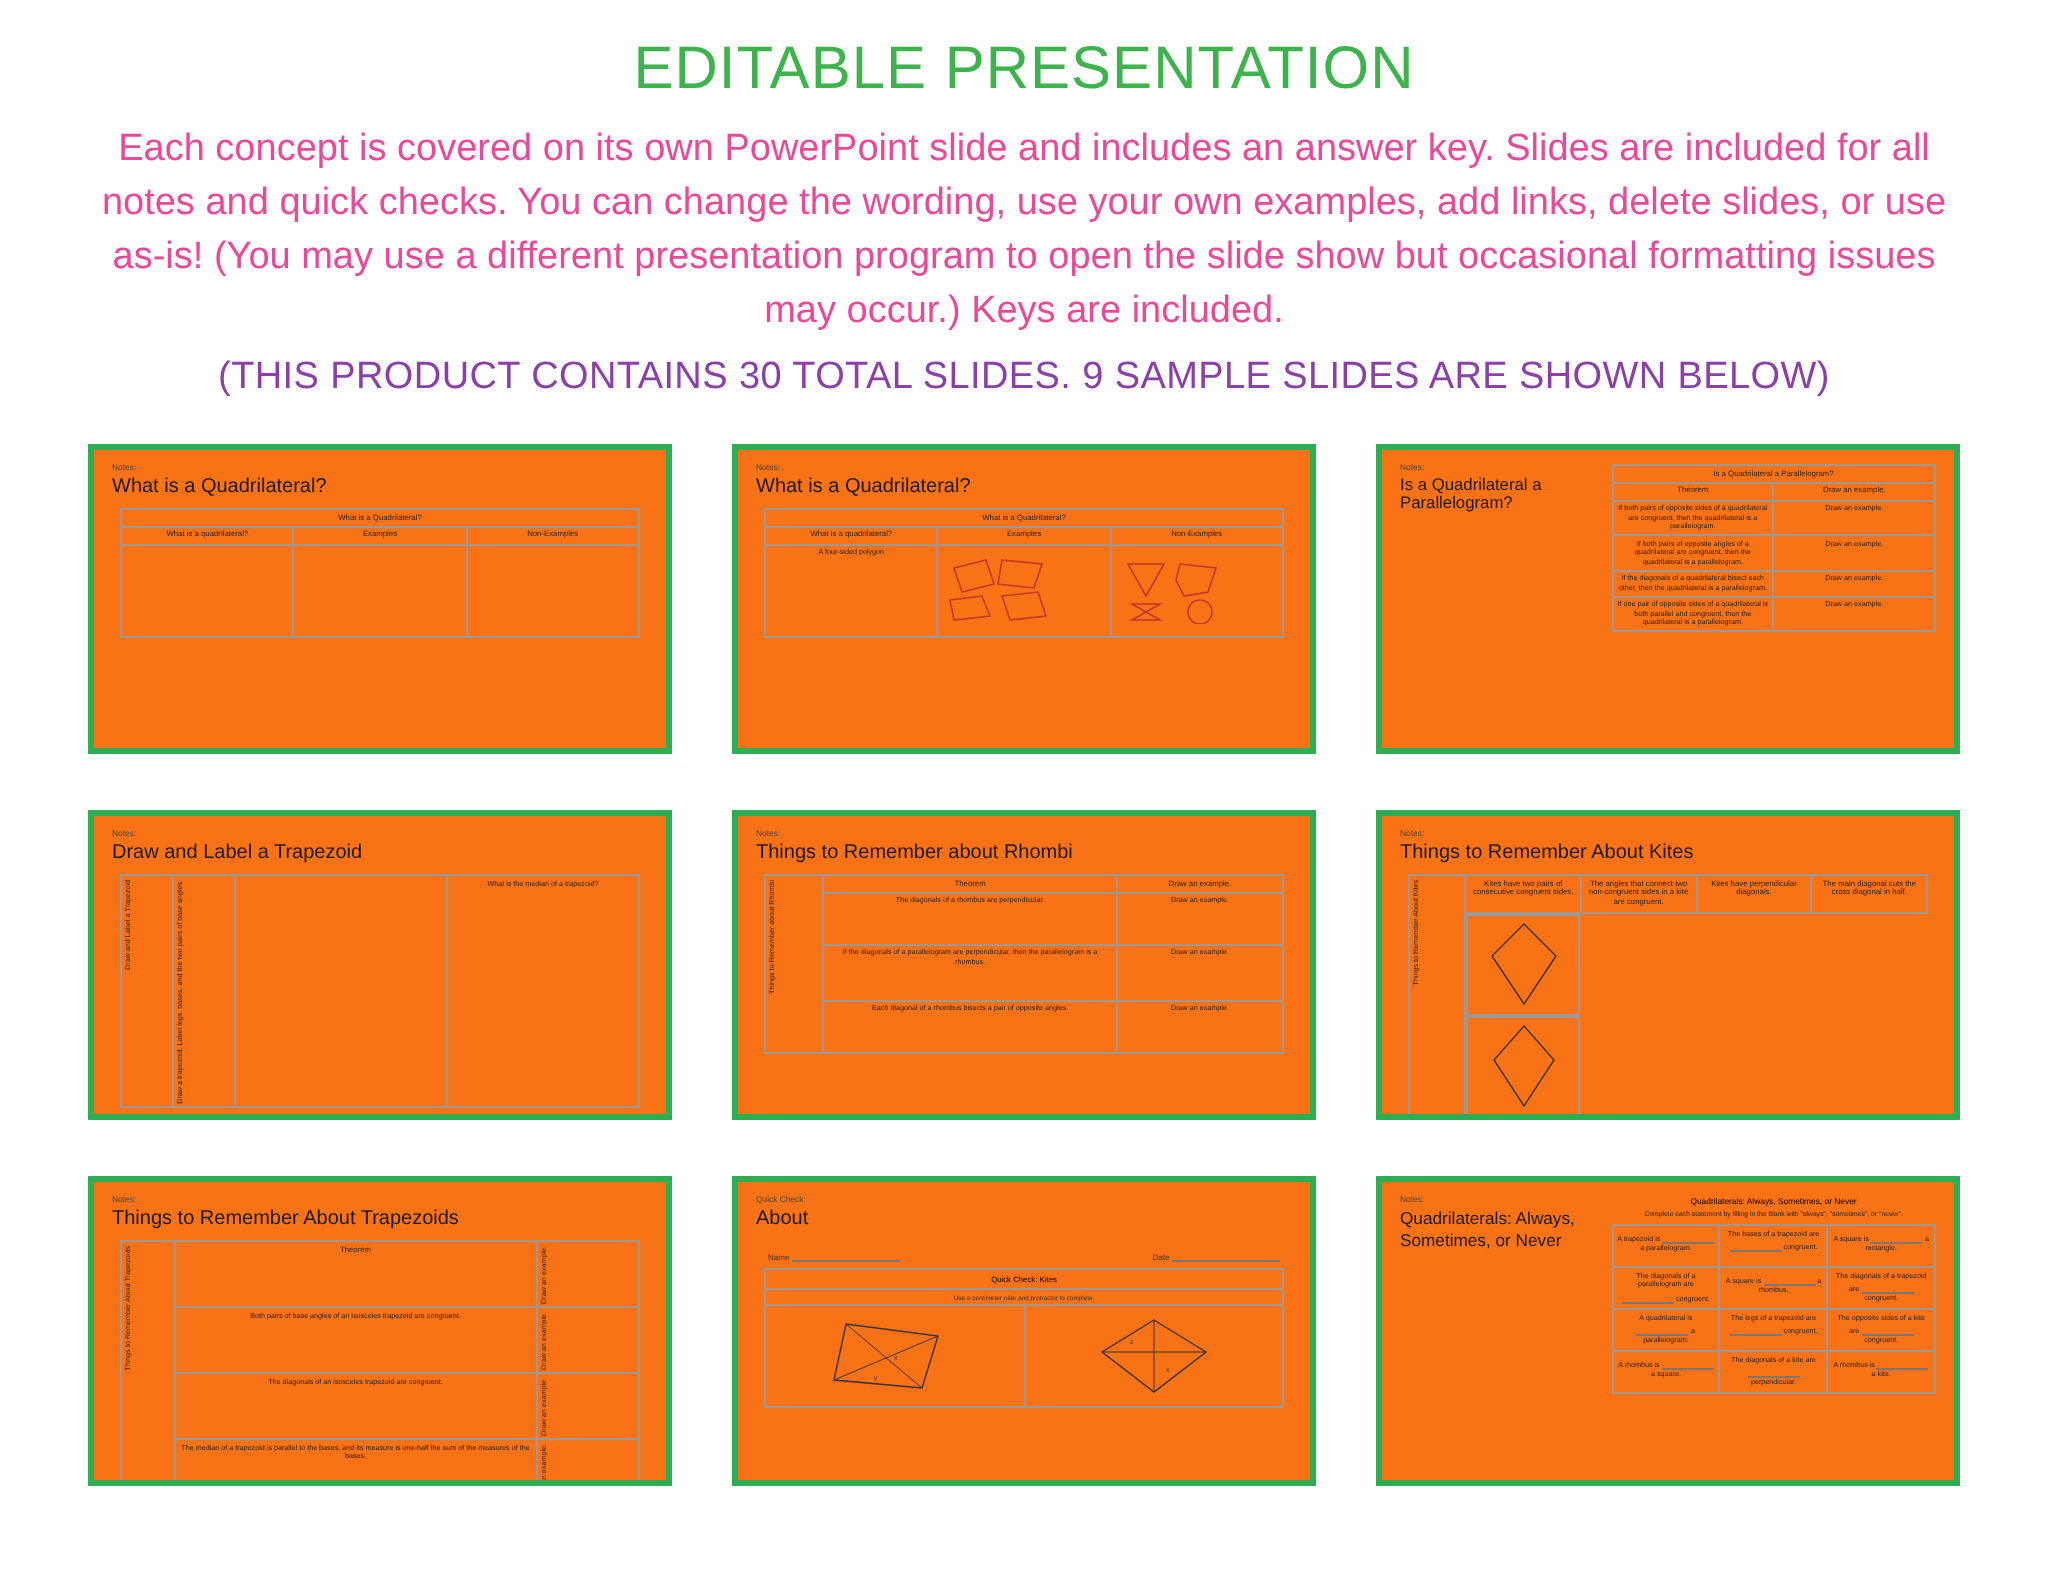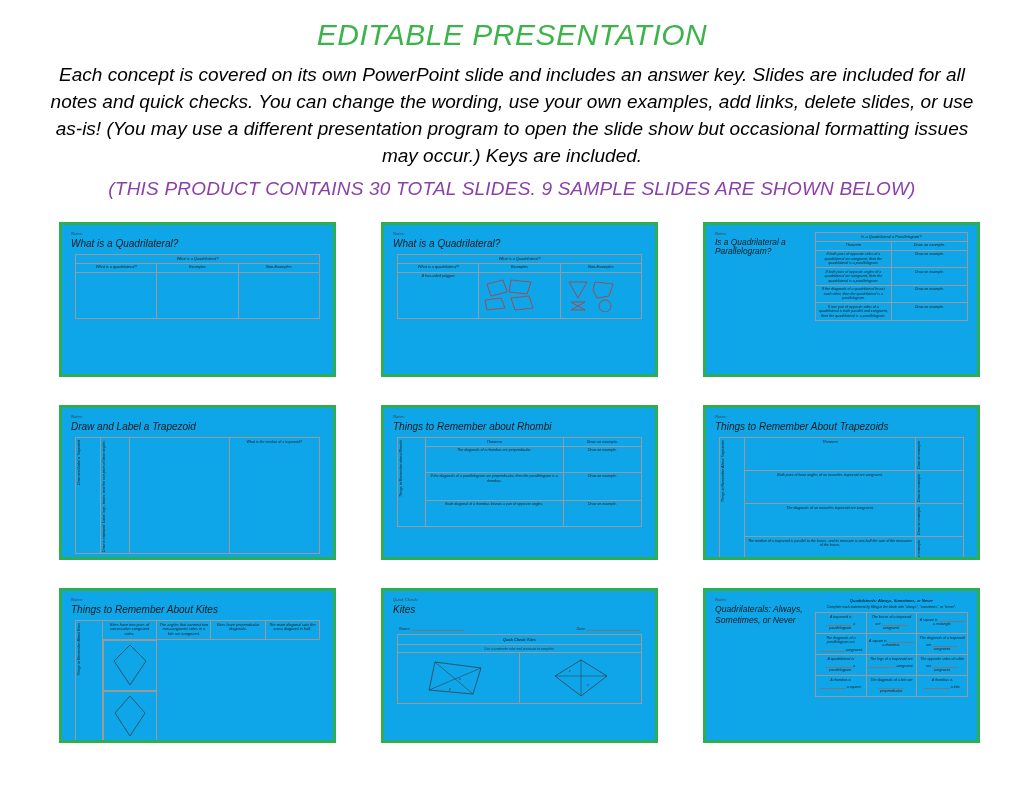--- a/index.html
+++ b/index.html
@@ -12,36 +12,35 @@
     height: 791px;
     font-family: "Liberation Sans", sans-serif;
     overflow: hidden;
     position: relative;
   }
   .page {
     width: 1024px;
     height: 791px;
     position: relative;
     box-sizing: border-box;
-    font-style: italic;
   }
   
   .header {
     padding: 18px 26px 0 26px;
     text-align: center;
   }
   .main-title {
     color: #3cb44b;
     font-size: 30px;
     letter-spacing: 0.5px;
     margin: 0 0 10px 0;
     font-weight: normal;
   }
   .blurb {
-    color: #000000;
+    color: #ec4899;
     font-size: 19px;
     line-height: 1.42;
     margin: 0 auto;
     max-width: 950px;
     font-weight: normal;
   }
   .subnote {
     color: #8b3fa8;
     font-size: 19px;
     margin: 8px 0 0 0;
@@ -55,26 +54,25 @@
     top: 222px;
     width: 936px;
     display: grid;
     grid-template-columns: repeat(3, 292px);
     grid-template-rows: repeat(3, 155px);
     column-gap: 30px;
     row-gap: 28px;
   }
   .slide {
     border: 3px solid #2eae52;
-    background: #0ea5e9;
+    background: #f97316;
     position: relative;
     box-sizing: border-box;
     overflow: hidden;
     padding: 7px 9px 7px 9px;
-    margin-left: 15px;
   }
   .slide-notes {
     font-size: 4.2px;
     color: #444;
     margin: 0 0 1px 0;
     line-height: 1.1;
   }
   .slide-title {
     font-size: 10px;
     color: #1a1a1a;
@@ -341,20 +339,56 @@
             <td style="height:22px">Each diagonal of a rhombus bisects a pair of opposite angles.</td>
             <td>Draw an example.</td>
           </tr>
         </tbody>
           </table>
       </div>
     </div>
 
     <div class="slide">
       <div class="slide-notes">Notes:</div>
+      <div class="slide-title">Things to Remember About Kites</div>
+      <div class="slide-inner-wrap">
+        <table class="tbl">
+          <tbody>
+              <tr>
+            <td rowspan="2" style="width:9%">
+              <div class="vhead">Things to Remember About Kites</div>
+            </td>
+            <th>Kites have two pairs of consecutive congruent sides.</th>
+            <th>The angles that connect two non-congruent sides in a kite are congruent.</th>
+            <th>Kites have perpendicular diagonals.</th>
+            <th>The main diagonal cuts the cross diagonal in half.</th>
+          </tr>
+          <tr>
+            <td class="tall centerbox">
+              <svg width="40" height="46" viewBox="0 0 40 46">
+                <polygon points="20,3 36,19 20,43 4,19" fill="none" stroke="#333" stroke-width="0.7"></polygon>
+              </svg>
+            </td>
+            <td class="tall centerbox">
+              <svg width="40" height="46" viewBox="0 0 40 46">
+                <polygon points="20,3 35,20 20,43 5,20" fill="none" stroke="#333" stroke-width="0.7"></polygon>
+              </svg>
+            </td>
+            <td class="tall centerbox">
+              
+            </td>
+
+          </tr>
+        </tbody>
+          </table>
+      </div>
+    </div>
+
+    <div class="slide">
+      <div class="slide-notes">Notes:</div>
       <div class="slide-title">Things to Remember About Trapezoids</div>
       <div class="slide-inner-wrap">
         <table class="tbl">
           <tbody>
               <tr>
             <td rowspan="4" style="width:9%">
               <div class="vhead">Things to Remember About Trapezoids</div>
             </td>
             <th style="width:72%">Theorem</th>
             <th style="width:19%">
@@ -378,58 +412,22 @@
             <td>
               <div class="vhead">Draw an example.</div>
             </td>
           </tr>
         </tbody>
           </table>
       </div>
     </div>
 
     <div class="slide">
-      <div class="slide-notes">Notes:</div>
-      <div class="slide-title">Things to Remember About Kites</div>
-      <div class="slide-inner-wrap">
-        <table class="tbl">
-          <tbody>
-              <tr>
-            <td rowspan="2" style="width:9%">
-              <div class="vhead">Things to Remember About Kites</div>
-            </td>
-            <th>Kites have two pairs of consecutive congruent sides.</th>
-            <th>The angles that connect two non-congruent sides in a kite are congruent.</th>
-            <th>Kites have perpendicular diagonals.</th>
-            <th>The main diagonal cuts the cross diagonal in half.</th>
-          </tr>
-          <tr>
-            <td class="tall centerbox">
-              <svg width="40" height="46" viewBox="0 0 40 46">
-                <polygon points="20,3 36,19 20,43 4,19" fill="none" stroke="#333" stroke-width="0.7"></polygon>
-              </svg>
-            </td>
-            <td class="tall centerbox">
-              <svg width="40" height="46" viewBox="0 0 40 46">
-                <polygon points="20,3 35,20 20,43 5,20" fill="none" stroke="#333" stroke-width="0.7"></polygon>
-              </svg>
-            </td>
-            <td class="tall centerbox">
-              
-            </td>
-
-          </tr>
-        </tbody>
-          </table>
-      </div>
-    </div>
-
-    <div class="slide">
       <div class="slide-notes">Quick Check:</div>
-      <div class="slide-title">Kites</div>
+      <div class="slide-title">About</div>
       <div class="qc-row">
         <span><span>Name</span> <span class="line-blank"></span></span>
         <span><span>Date</span> <span class="line-blank"></span></span>
       </div>
       <div class="frame-box">
         <div class="frame-head">Quick Check: Kites</div>
         <div class="frame-sub">Use a centimeter ruler and protractor to complete.</div>
         <div class="two-col">
           <div>
             <svg width="72" height="44" viewBox="0 0 72 44">

